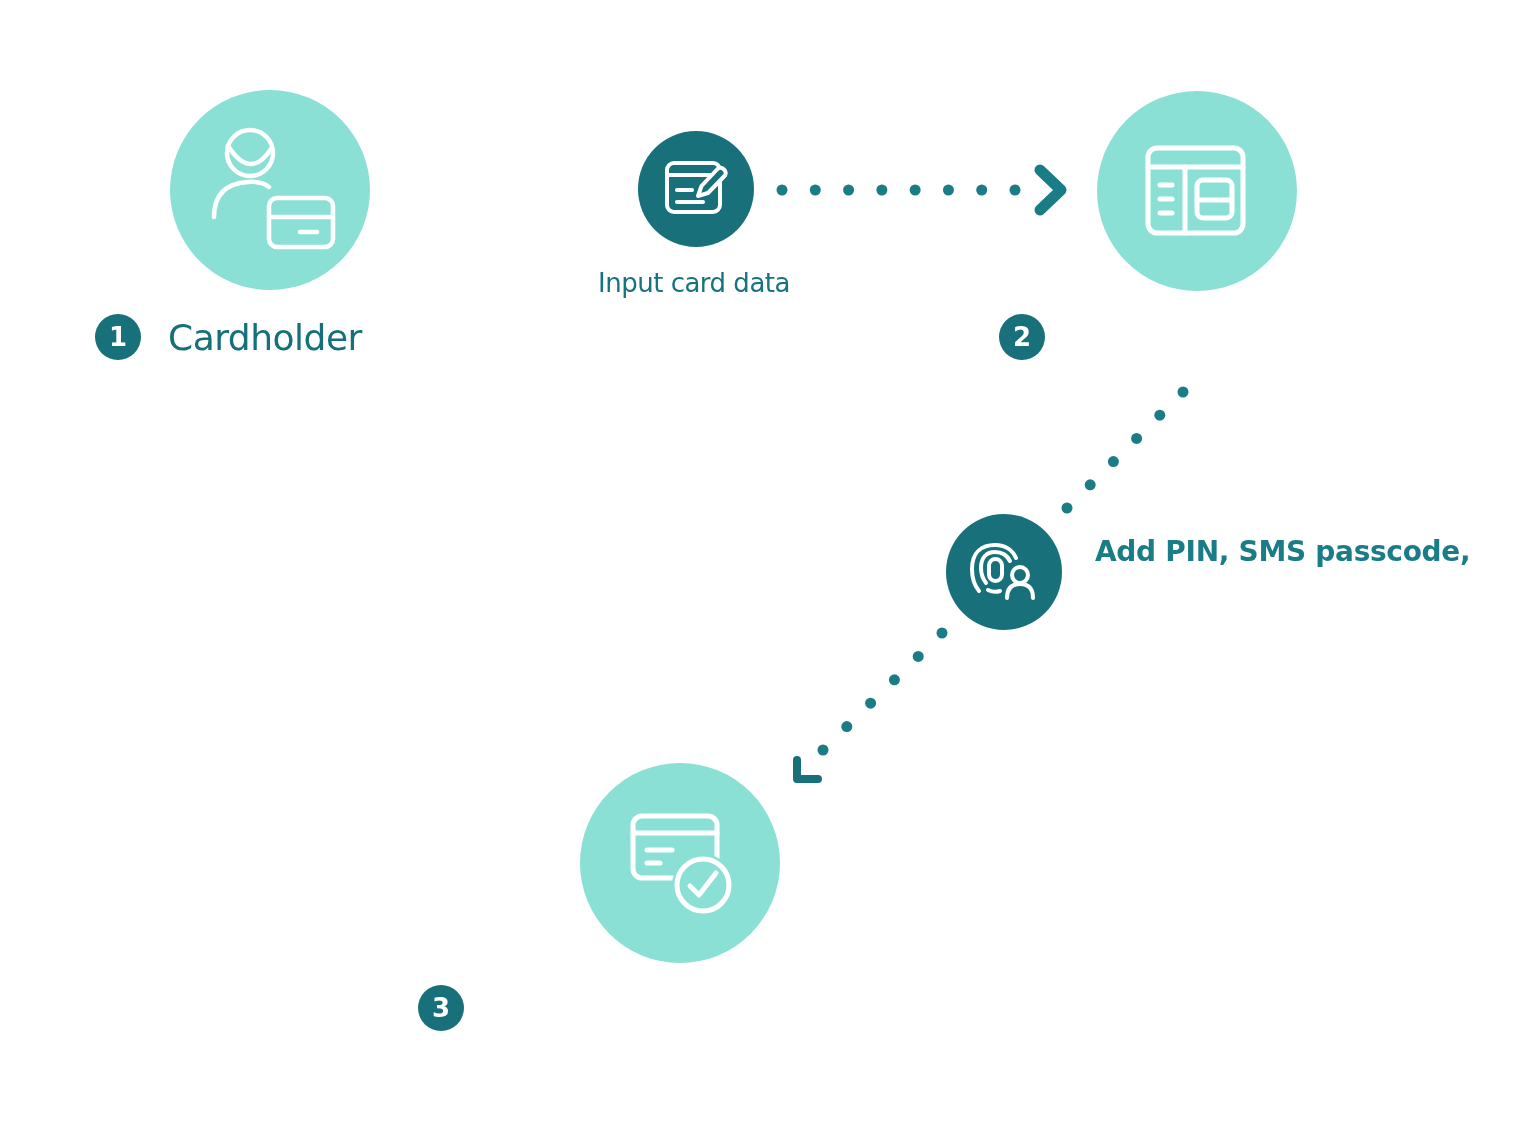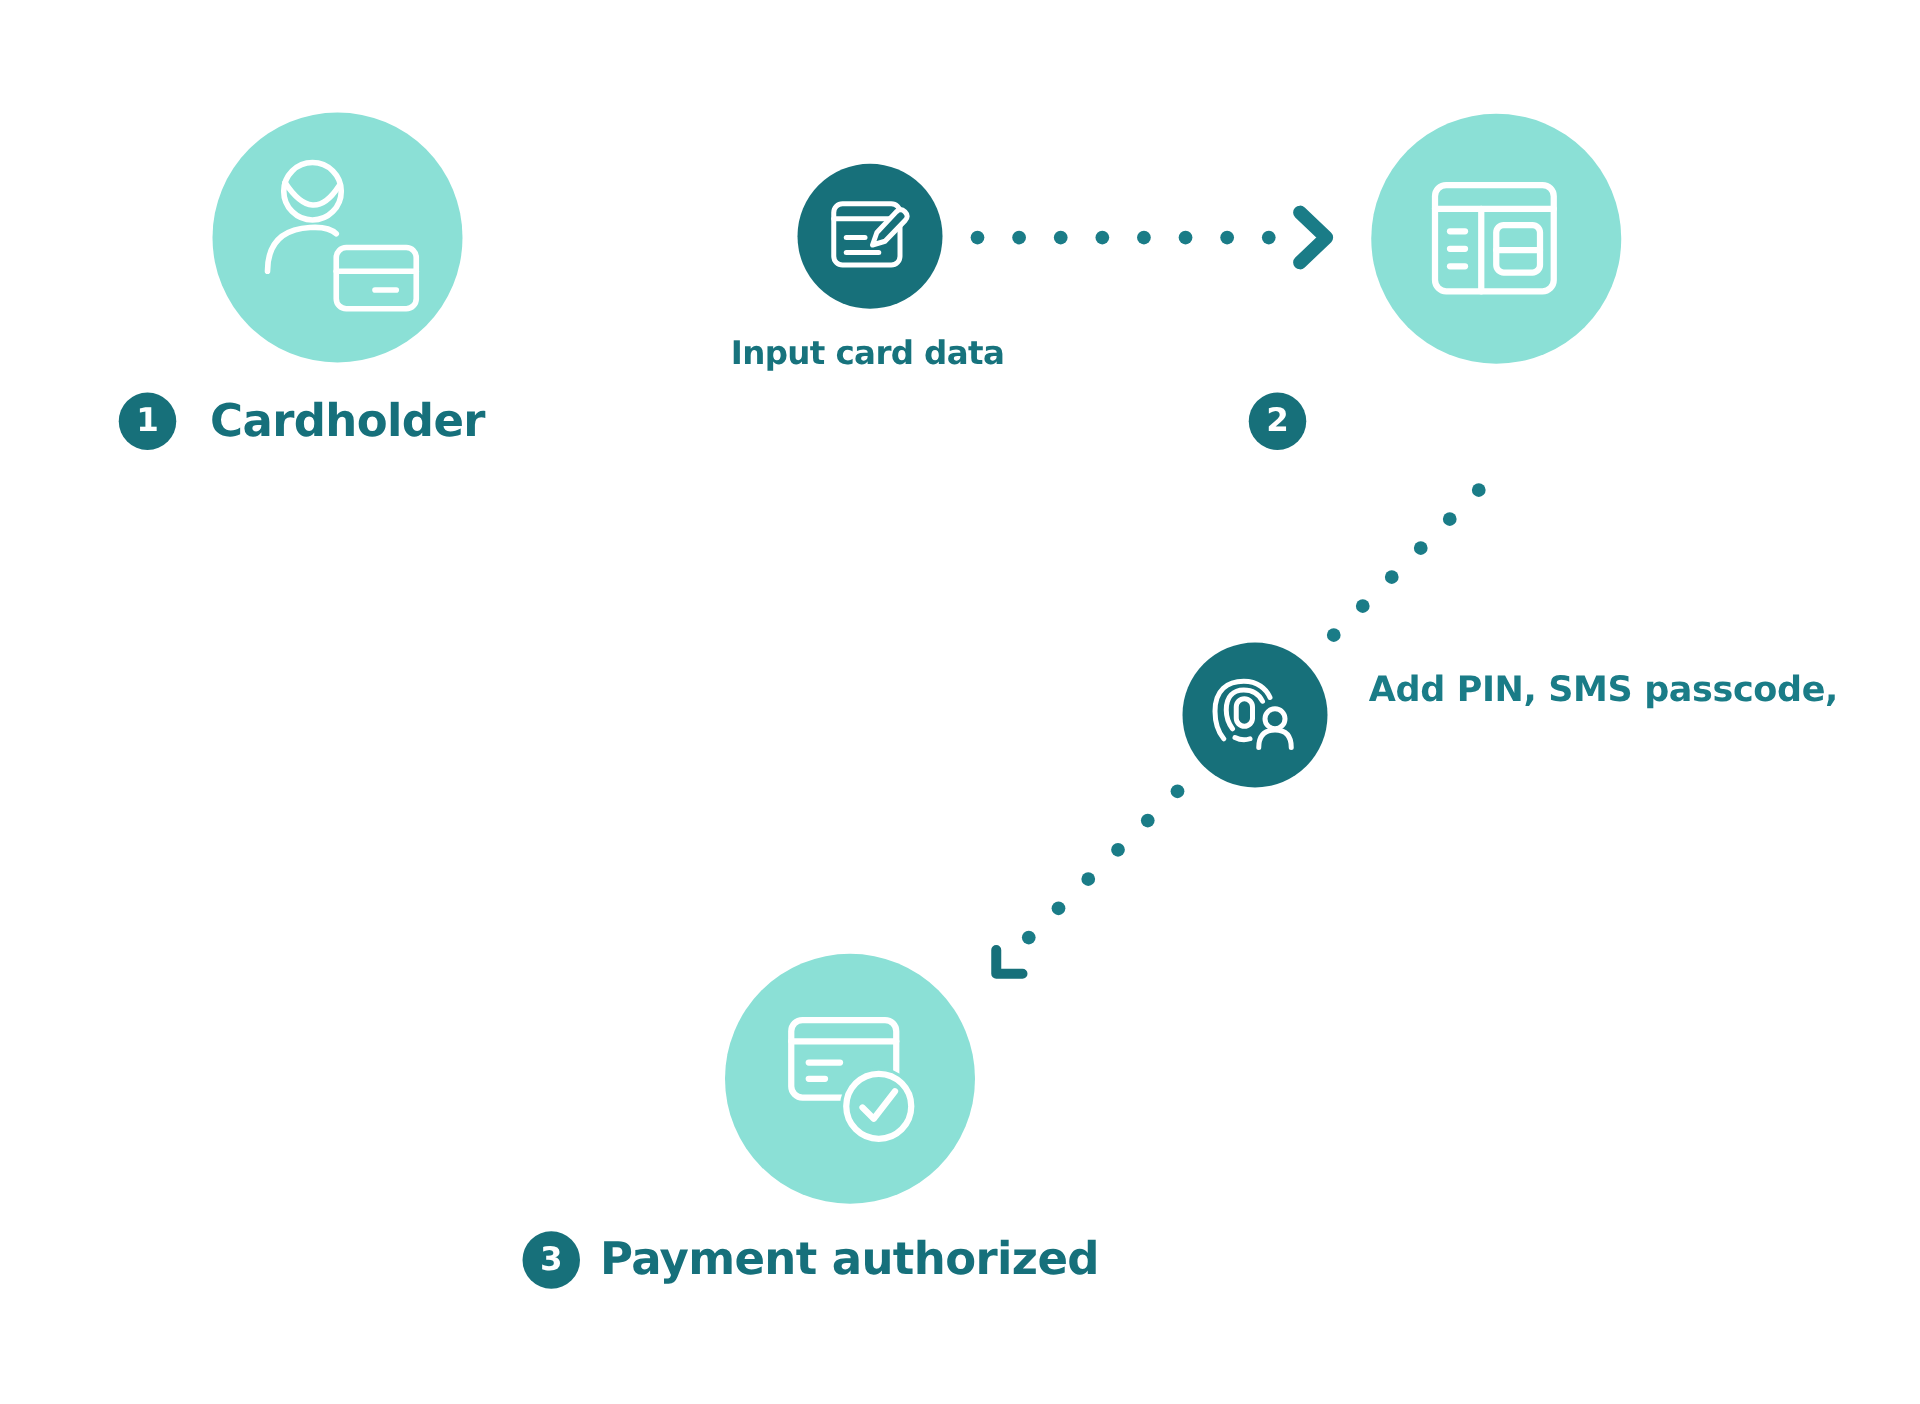--- a/index.html
+++ b/index.html
@@ -22,25 +22,25 @@
   .circle-dark{width:116px;height:116px;background:var(--dark);}
   .icon-svg{position:absolute;display:block;}
   .stroke{fill:none;stroke:var(--icon-stroke);stroke-linecap:round;stroke-linejoin:round;}
   .badge{
     position:absolute;width:46px;height:46px;border-radius:50%;background:var(--dark);
     color:#fff;display:flex;align-items:center;justify-content:center;
     font-size:26px;font-weight:700;
   }
   .step-label{
     position:absolute;transform:translateY(-50%);
-    font-size:36px;font-weight:700;letter-spacing:-0.5px;color:var(--heading);white-space:nowrap;
+    font-size:36px;font-weight:400;letter-spacing:-0.5px;color:var(--heading);white-space:nowrap;
   }
   .sub-label{
     position:absolute;transform:translate(-50%,-50%);
-    font-size:26px;font-weight:700;letter-spacing:-0.5px;color:var(--sublabel);white-space:nowrap;
+    font-size:26px;font-weight:400;letter-spacing:-0.5px;color:var(--sublabel);white-space:nowrap;
   }
   .note{
     position:absolute;font-size:28px;font-weight:700;letter-spacing:-0.3px;
     line-height:38px;color:var(--accent);white-space:nowrap;
   }
   #connector-svg{position:absolute;left:0;top:0;pointer-events:none;}
 </style>
 </head>
 <body>
 
@@ -141,15 +141,14 @@
       <path d="M 19 40 L 44 40"></path>
       <path d="M 19 53 L 32 53"></path>
     </g>
     <circle cx="75" cy="75" r="31" fill="var(--light)"></circle>
     <g class="stroke" stroke-width="5">
       <circle cx="75" cy="75" r="26"></circle>
       <path d="M 62 76 L 71 85 L 88 63"></path>
     </g>
   </svg>
   <div class="badge" style="left:418px;top:985px;">3</div>
-  <div class="step-label" style="left:480px;top:1008px;">Payment authorized</div>
 
 </div>
 
 </body></html>

